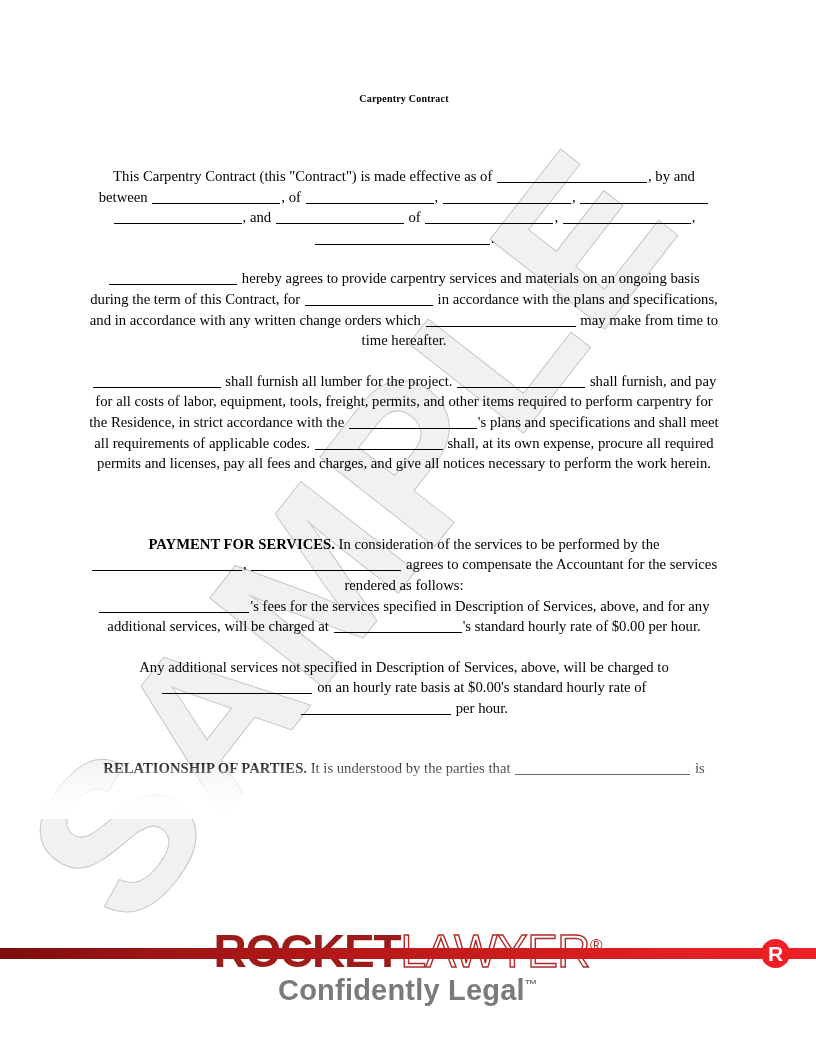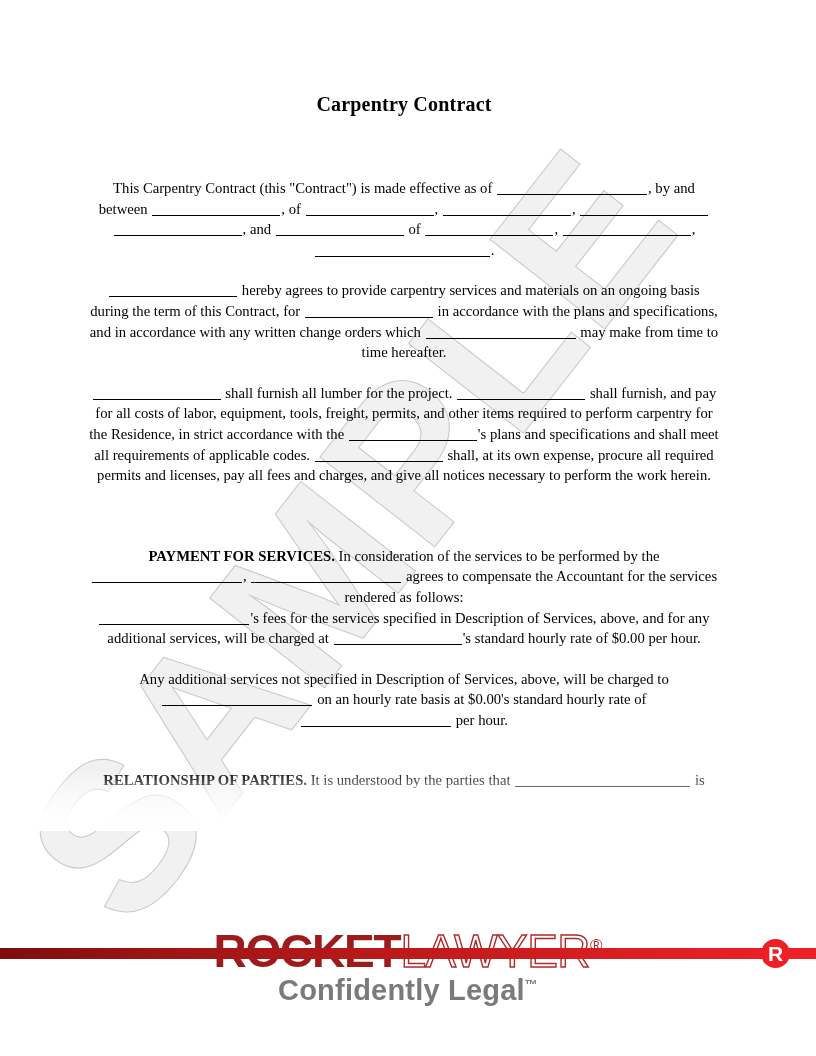--- a/index.html
+++ b/index.html
@@ -53,21 +53,21 @@
   #doc {
     position: absolute;
     left: 88px;
     top: 0;
     width: 632px;
     z-index: 3;
   }
   #doc-title {
     text-align: center;
     font-weight: bold;
-    font-size: 20px;
+    font-size: 10px;
     margin: 0;
     padding-top: 93px;
     letter-spacing: 0.2px;
   }
   .para {
     font-size: 14.7px;
     line-height: 20.6px;
     margin: 0;
     text-align: center;
   }

